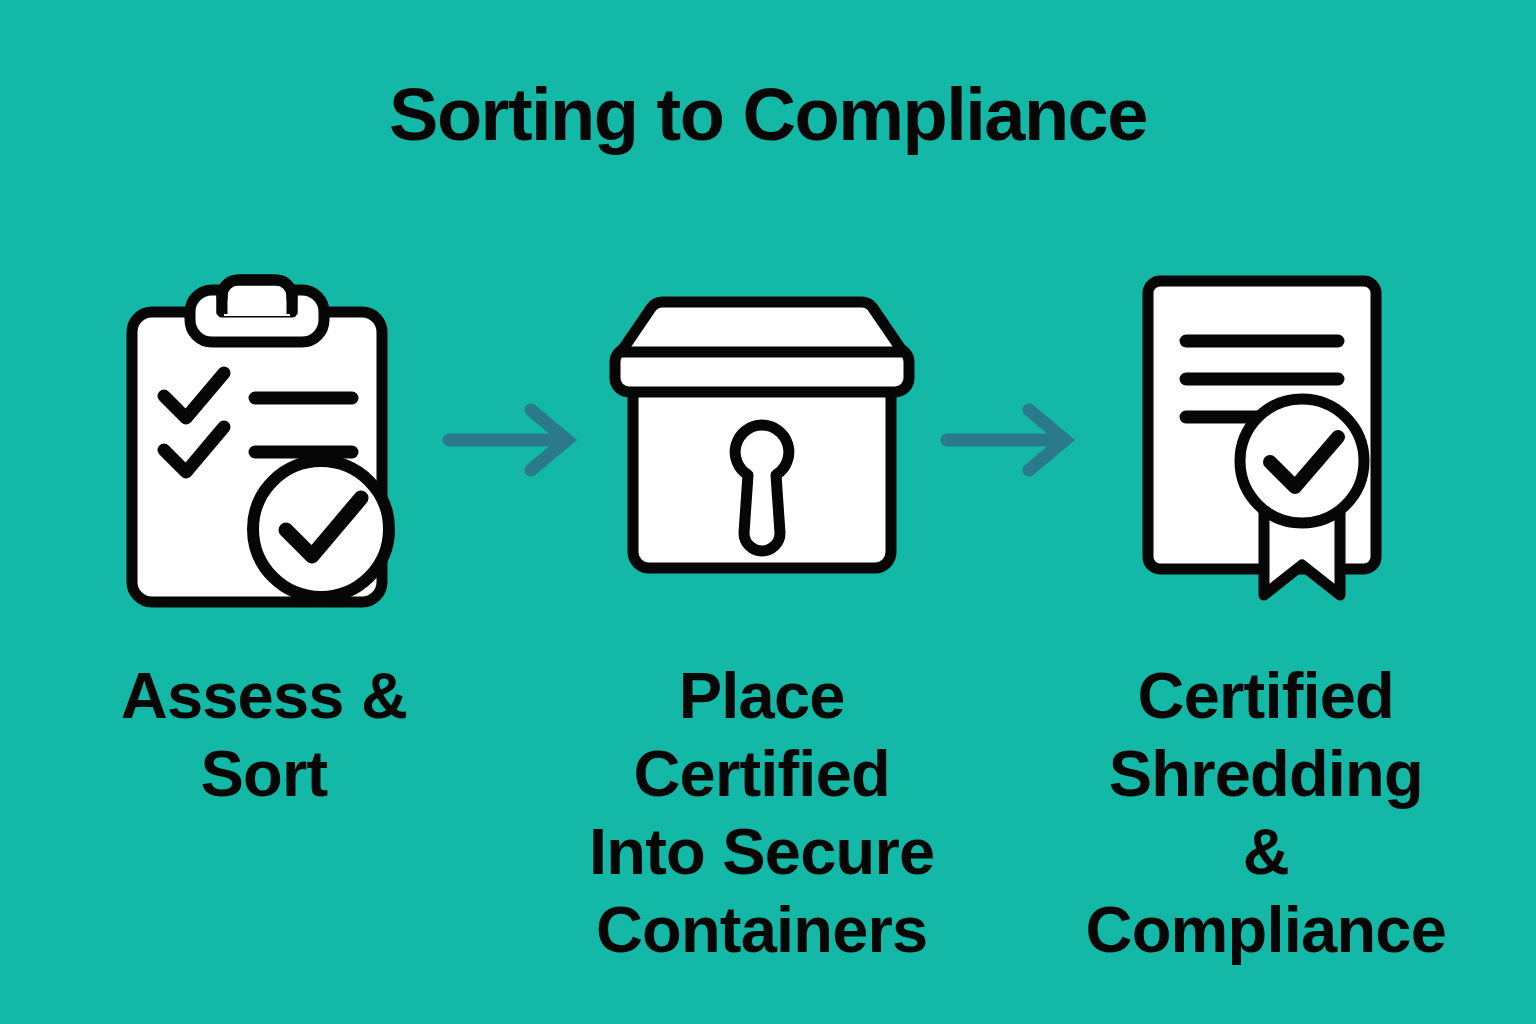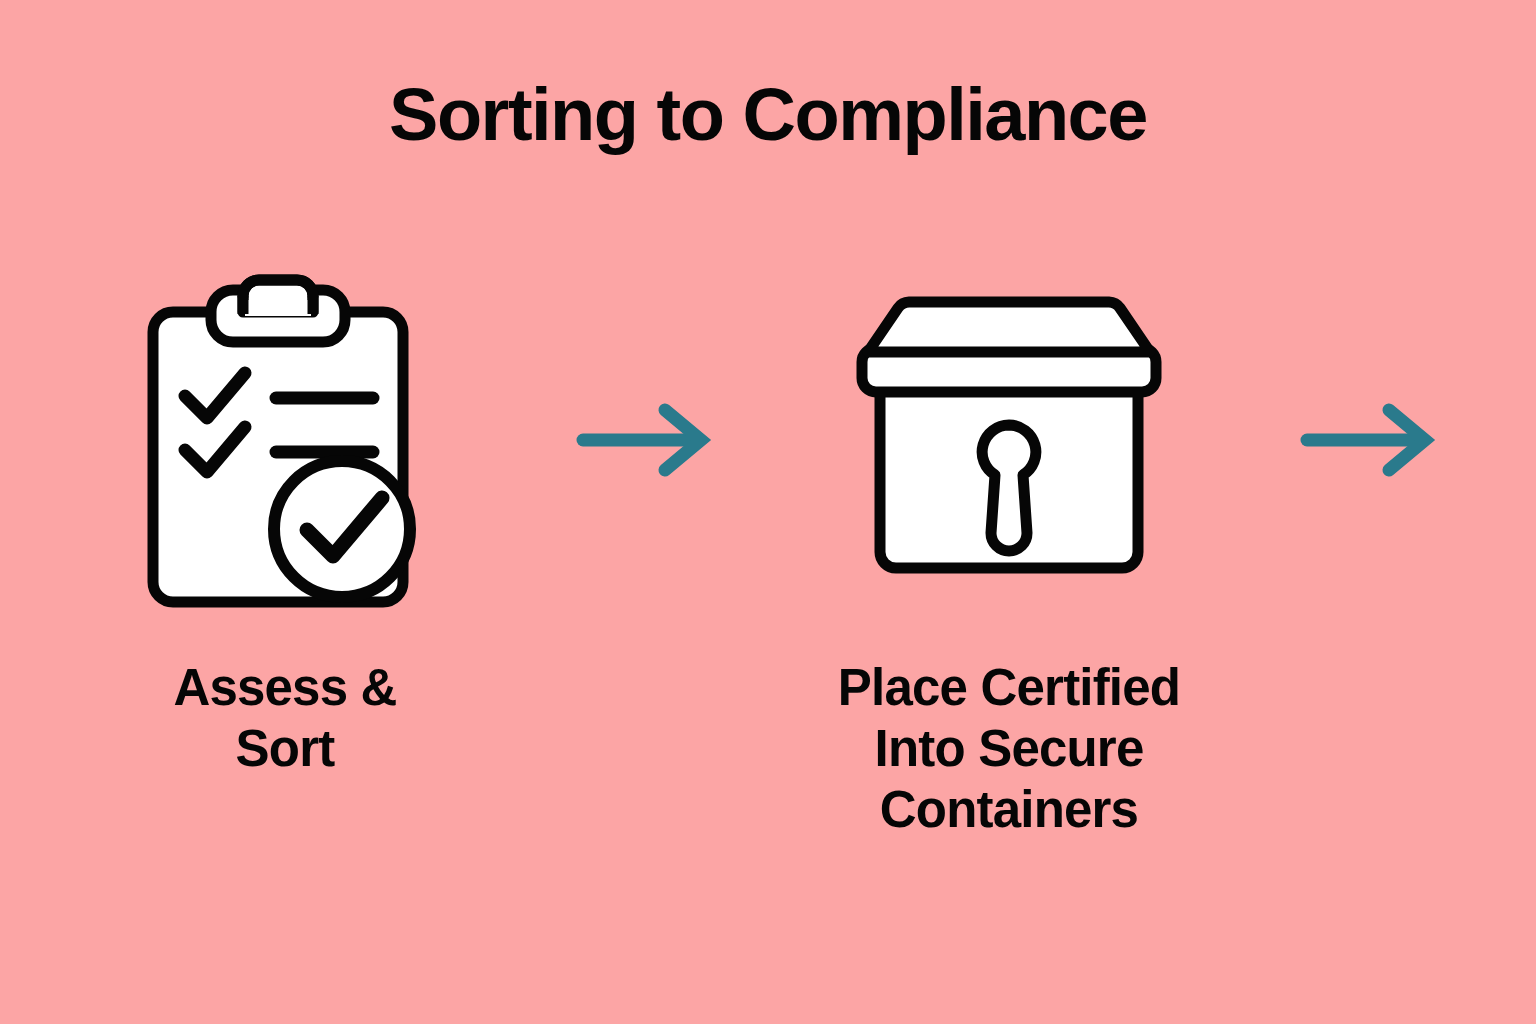--- a/index.html
+++ b/index.html
@@ -13,21 +13,21 @@
     height: 1024px;
     font-family: "Liberation Sans", sans-serif;
     color: #050505;
     overflow: hidden;
   }
 
   #infographic {
     position: relative;
     width: 1536px;
     height: 1024px;
-    background: #fca5a5;
+    background: #14b8a6;
     box-sizing: border-box;
   }
 
   
   #title {
     position: absolute;
     top: 76px;
     left: 0;
     width: 1536px;
     text-align: center;
@@ -62,21 +62,21 @@
     height: 350px;
     width: 300px;
     display: flex;
     align-items: center;
     justify-content: center;
   }
 
   .step-label {
     margin-top: 42px;
     text-align: center;
-    font-size: 51px;
+    font-size: 65px;
     font-weight: bold;
     line-height: 1.2;
     letter-spacing: -0.8px;
     color: #060606;
     white-space: pre-line;
   }
 
   .arrow-cell {
     width: 150px;
     height: 350px;
@@ -158,15 +158,36 @@
 Containers</div>
     </div>
 
     <div class="arrow-cell">
       <svg width="140" height="80" viewBox="0 0 140 80">
         <line x1="6" y1="40" x2="112" y2="40" stroke="#2A7A8C" stroke-width="13" stroke-linecap="round"></line>
         <polyline points="88,10 124,40 88,70" fill="none" stroke="#2A7A8C" stroke-width="13" stroke-linecap="round" stroke-linejoin="miter"></polyline>
       </svg>
     </div>
 
+    <div class="step">
+      <div class="step-icon">
+        <svg width="300" height="350" viewBox="0 0 300 350">
+
+          <rect x="32" y="16" width="228" height="288" rx="12" ry="12" fill="#ffffff" stroke="#060606" stroke-width="11"></rect>
+
+          <line x1="70" y1="76" x2="222" y2="76" stroke="#060606" stroke-width="13" stroke-linecap="round"></line>
+          <line x1="70" y1="114" x2="222" y2="114" stroke="#060606" stroke-width="13" stroke-linecap="round"></line>
+          <line x1="70" y1="152" x2="170" y2="152" stroke="#060606" stroke-width="13" stroke-linecap="round"></line>
+
+          <path d="M148 208 H224 V330 L186 300 L148 330 Z" fill="#ffffff" stroke="#060606" stroke-width="11" stroke-linejoin="round"></path>
+
+          <circle cx="186" cy="196" r="62" fill="#ffffff" stroke="#060606" stroke-width="11"></circle>
+
+          <polyline points="154,197 179,222 222,172" fill="none" stroke="#060606" stroke-width="14" stroke-linecap="round" stroke-linejoin="round"></polyline>
+        </svg>
+      </div>
+      <div class="step-label">Certified
+Shredding &amp;
+Compliance</div>
+    </div>
 
   </div>
 </div>
 
 </body></html>

